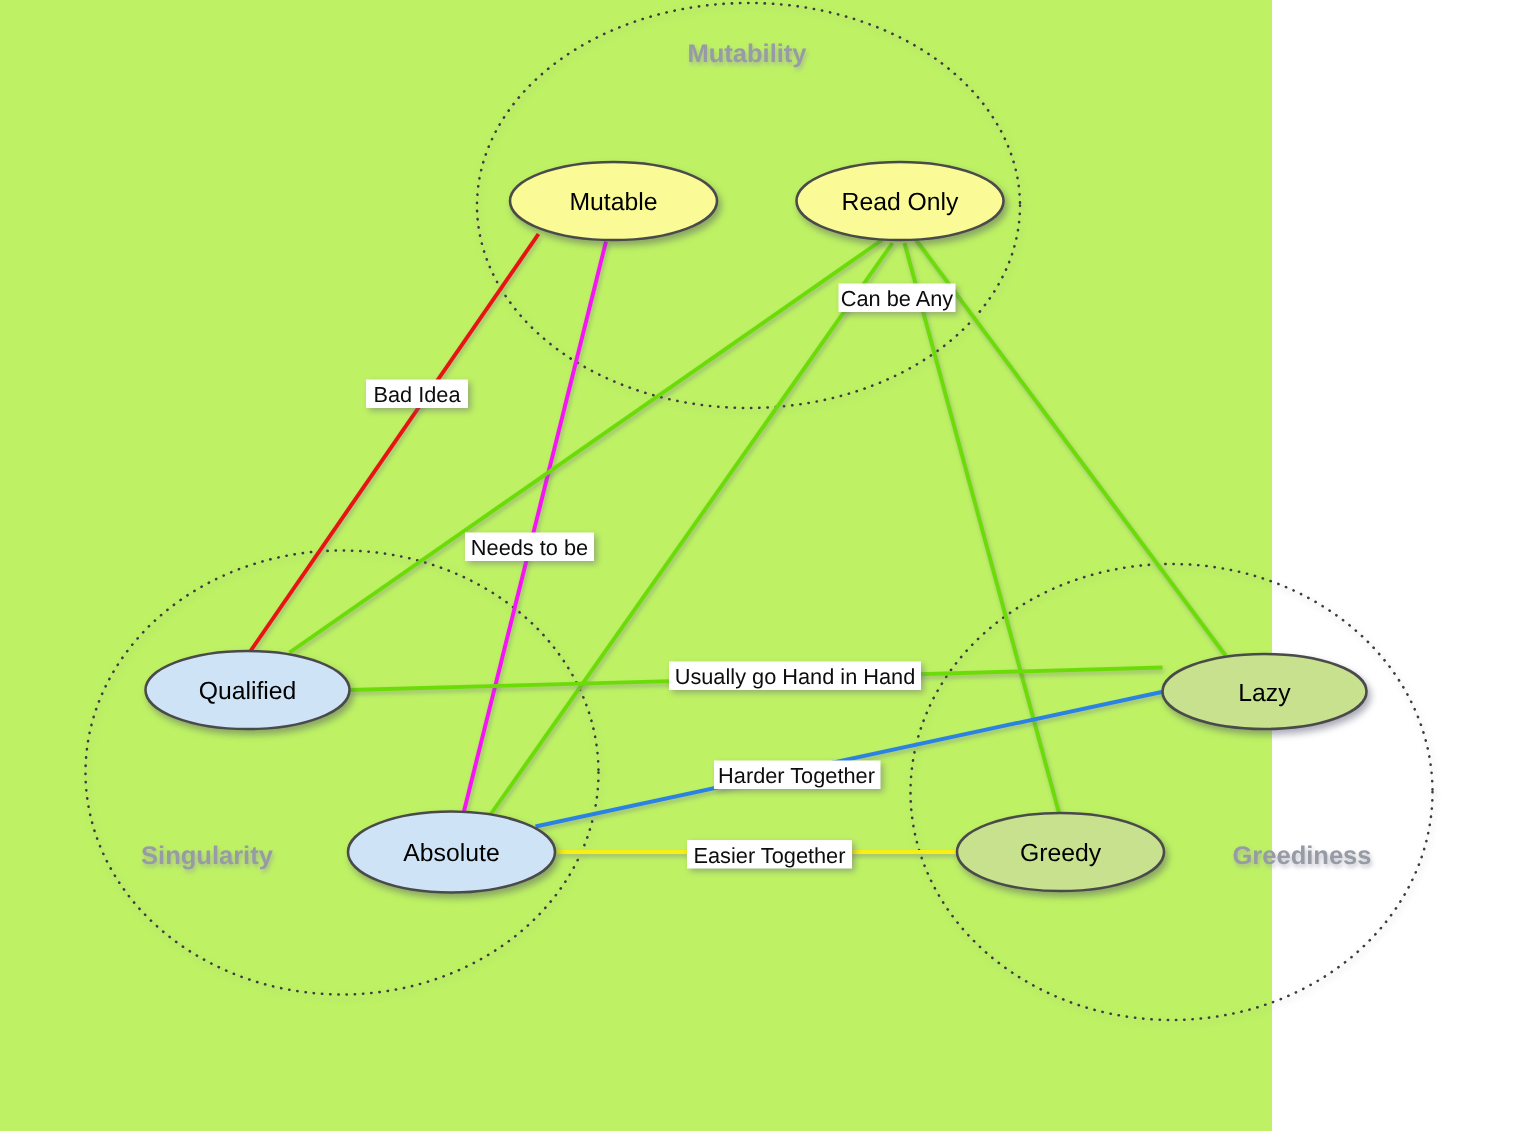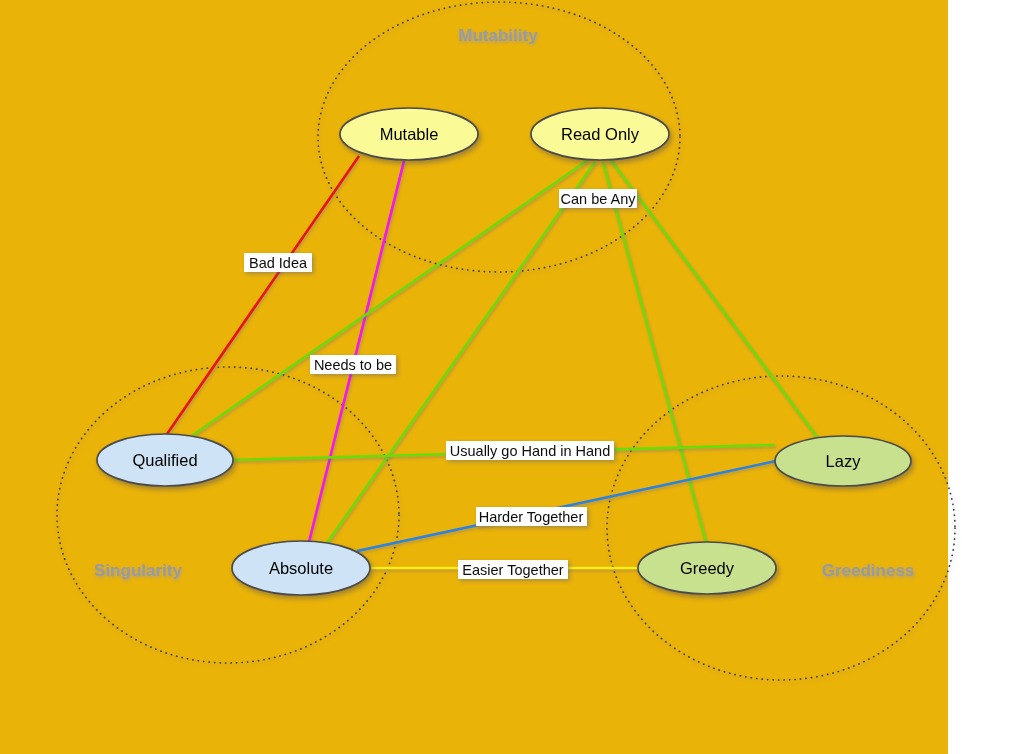--- a/index.html
+++ b/index.html
@@ -5,23 +5,23 @@
   html, body {
     margin: 0;
     padding: 0;
     background: #ffffff;
     width: 1024px;
     height: 754px;
     overflow: hidden;
   }
   .stage {
     position: relative;
-    width: 948px;
+    width: 848px;
     height: 754px;
-    background: #eab308;
+    background: #bef264;
   }
   svg text {
     font-family: "Liberation Sans", "DejaVu Sans", sans-serif;
   }
   .cluster-ring {
     fill: none;
     stroke-width: 1.7;
     stroke-dasharray: 0.2 5.3;
     stroke-linecap: round;
     filter: drop-shadow(1.5px 2.5px 2px rgba(110,110,145,0.45));

